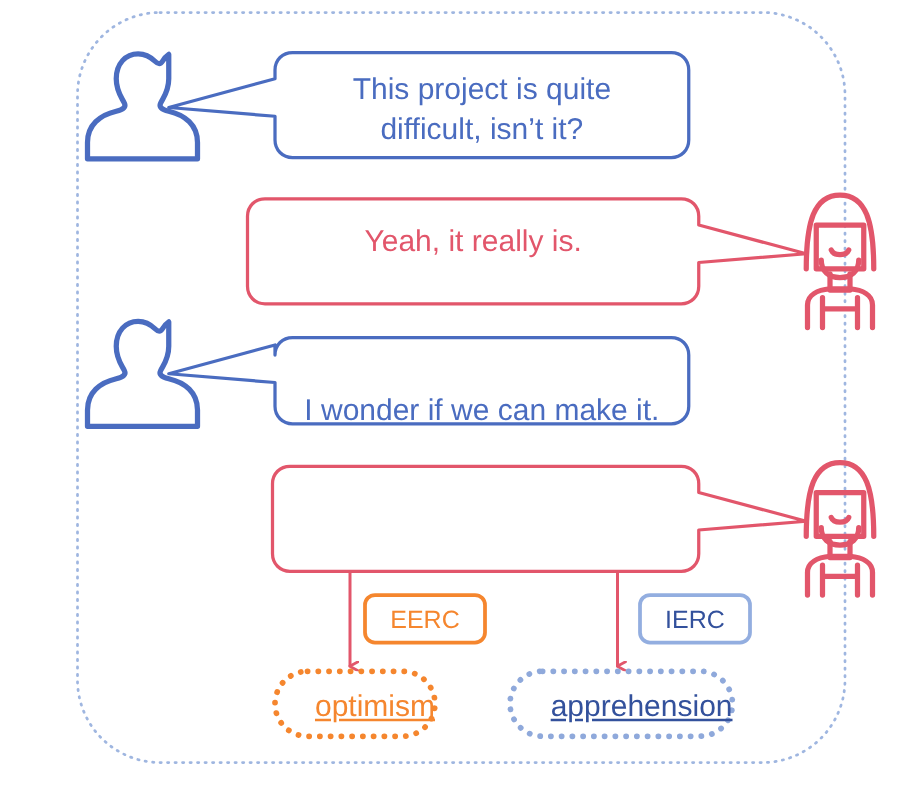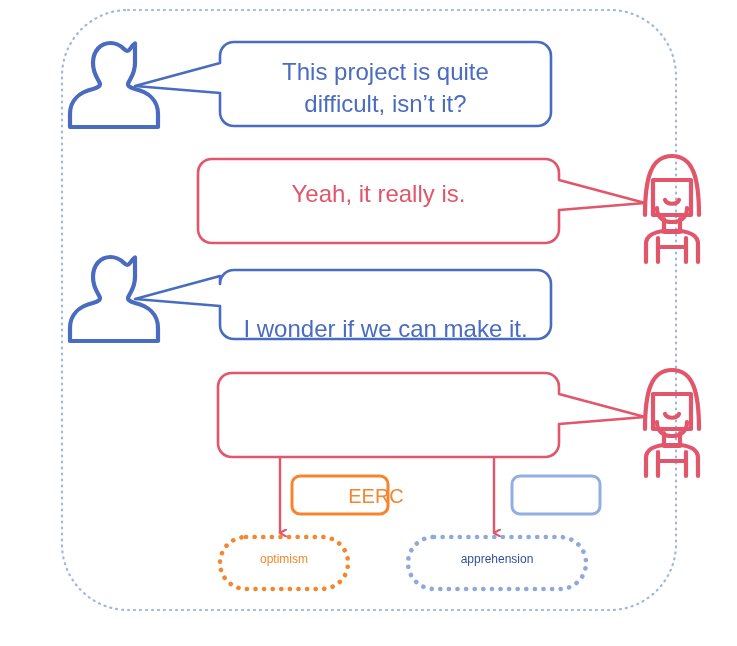--- a/index.html
+++ b/index.html
@@ -34,24 +34,25 @@
   }
   .tag-text {
     position: absolute;
     text-align: center;
     font-family: "Liberation Sans", sans-serif;
     font-size: 20px;
     pointer-events: none;
   }
   .emotion-text {
     position: absolute;
-    text-align: center;
+    text-align: right;
     font-family: "Liberation Sans", sans-serif;
-    font-size: 12px;
+    font-size: 24px;
     pointer-events: none;
+    text-decoration: underline;
   }
 </style>
 </head>
 <body>
 
 <div id="stage">
 
   <svg id="figure-svg" width="737" height="646" viewBox="0 0 737 646">
 
     <rect x="62" y="10" width="614" height="600" rx="66" ry="66" fill="none" stroke="#9fb6e0" stroke-width="2.2" stroke-dasharray="1 5" stroke-linecap="round"></rect>
@@ -140,20 +141,21 @@
   </svg>
 
   <div class="bubble-text" style="left:220px; top:56px; width:331px; color:#4a6cc0;">This project is quite
 difficult, isn’t it?</div>
 
   <div class="bubble-text" style="left:198px; top:178px; width:361px; color:#e2566b;">Yeah, it really is.</div>
 
   <div class="bubble-text" style="left:220px; top:291px; width:331px; color:#4a6cc0;margin-top:22px;">I wonder if we can make it.</div>
 
 
-  <div class="tag-text" style="left:292px; top:485px; width:96px; color:#f5862e;margin-left:36px;">EERC</div>
+  <div class="tag-text" style="left:292px; top:485px; width:96px; color:#f5862e;">EERC</div>
 
+  <div class="tag-text" style="left:512px; top:485px; width:88px; color:#33519c;">IERC</div>
 
   <div class="emotion-text" style="left:220px; top:552px; width:128px; color:#f5862e;">optimism</div>
 
   <div class="emotion-text" style="left:408px; top:552px; width:178px; color:#33519c;">apprehension</div>
 
 </div>
 
 </body></html>

